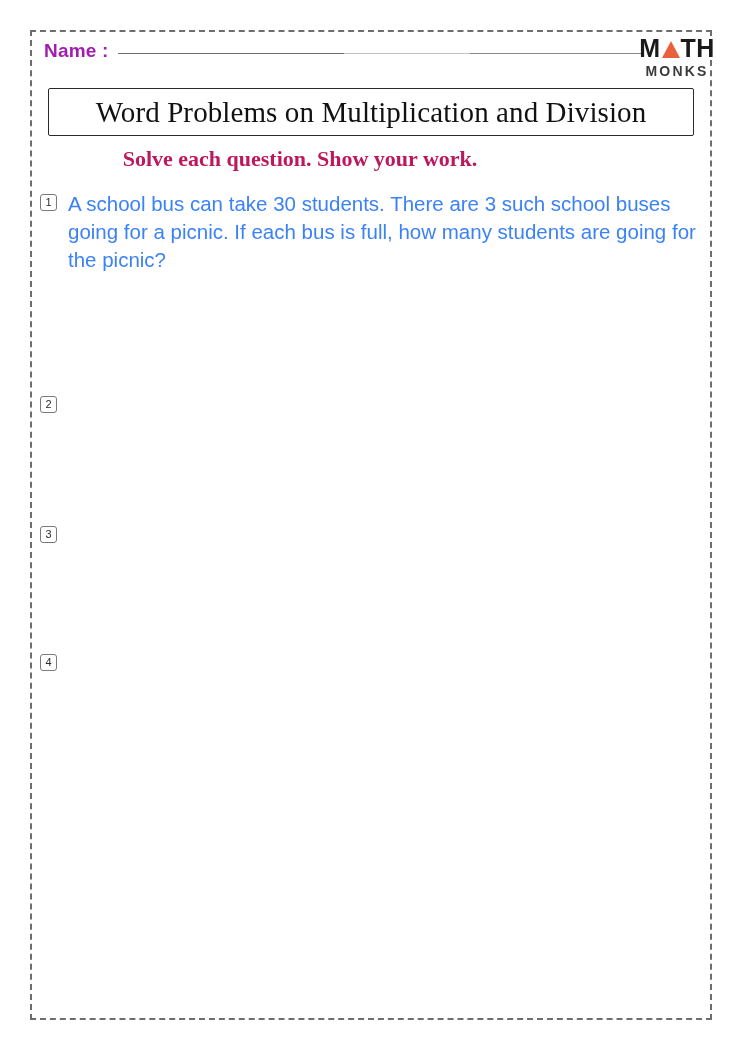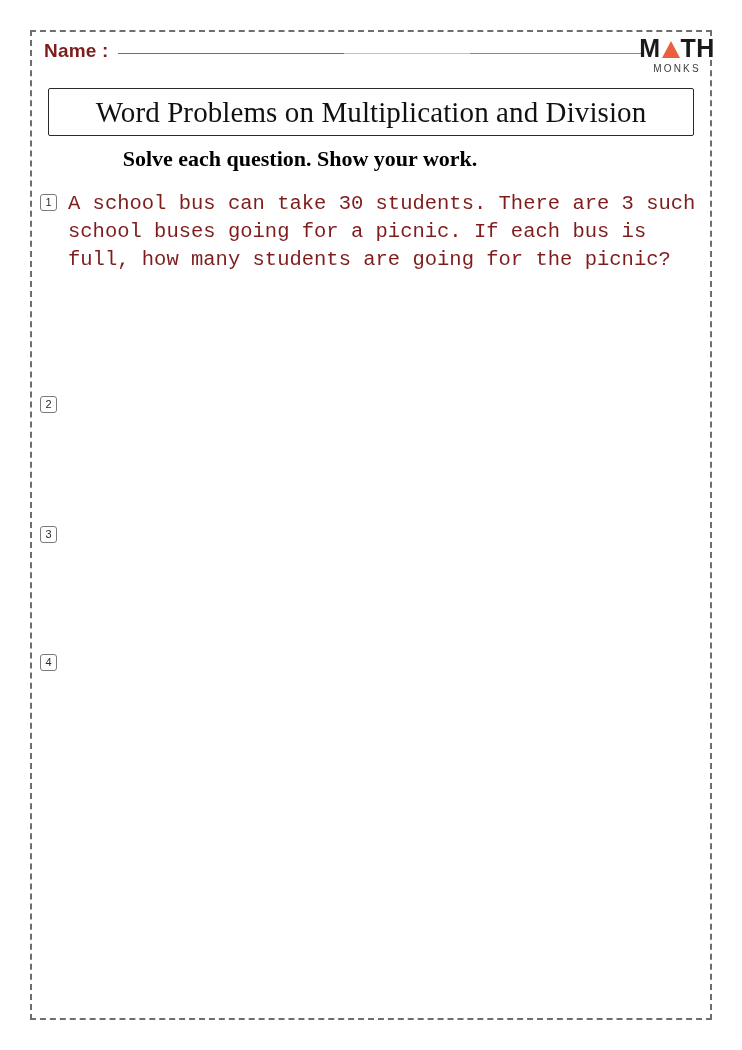--- a/index.html
+++ b/index.html
@@ -34,21 +34,21 @@
     top: 40px;
     width: 600px;
     height: 30px;
     display: flex;
     align-items: baseline;
   }
   .name-label {
     font-family: "Liberation Sans", sans-serif;
     font-size: 19px;
     font-weight: 600;
-    color: #7f1d1d;
+    color: #a21caf;
     letter-spacing: 0.2px;
     white-space: nowrap;
   }
   .name-line {
     flex: 1;
     margin-left: 9px;
     height: 1px;
     background: linear-gradient(to right,
         #6d6d6d 0%, #6d6d6d 43%,
         #c2c2c2 43%, #c2c2c2 67%,
@@ -84,22 +84,22 @@
     border-left: 9px solid transparent;
     border-right: 9px solid transparent;
     border-bottom: 17px solid #e8613c;
     margin: 0 1px 0 1px;
     position: relative;
     top: 1px;
   }
   .logo-sub {
     margin-top: 2px;
     font-family: "Liberation Sans", sans-serif;
-    font-weight: 400;
-    font-size: 10px;
+    font-weight: 700;
+    font-size: 14px;
     letter-spacing: 2.2px;
     color: #3a3a3a;
   }
 
   
   .title-banner {
     position: absolute;
     left: 48px;
     top: 88px;
     width: 646px;
@@ -124,21 +124,21 @@
   
   .subtitle {
     position: absolute;
     left: 0;
     top: 146px;
     width: 600px;
     text-align: center;
     font-family: "Liberation Serif", serif;
     font-size: 22px;
     font-weight: 700;
-    color: #000000;
+    color: #be185d;
   }
 
   
   .questions {
     position: absolute;
     left: 40px;
     top: 190px;
     width: 660px;
   }
   .question {
@@ -156,24 +156,24 @@
     border: 1px solid #7a7a7a;
     border-radius: 3px;
     font-family: "Liberation Sans", sans-serif;
     font-size: 11px;
     line-height: 15px;
     text-align: center;
     color: #2a2a2a;
     background: #ffffff;
   }
   .q-text {
-    font-family: Liberation Mono, monospace;
+    font-family: Liberation Sans, sans-serif;
     font-size: 20.5px;
     line-height: 28px;
-    color: #7f1d1d;
+    color: #3b82f6;
     margin: 0;
   }
   .q-workspace {
     width: 100%;
   }
 </style>
 </head>
 <body>
 
 <div class="sheet-frame"></div>

